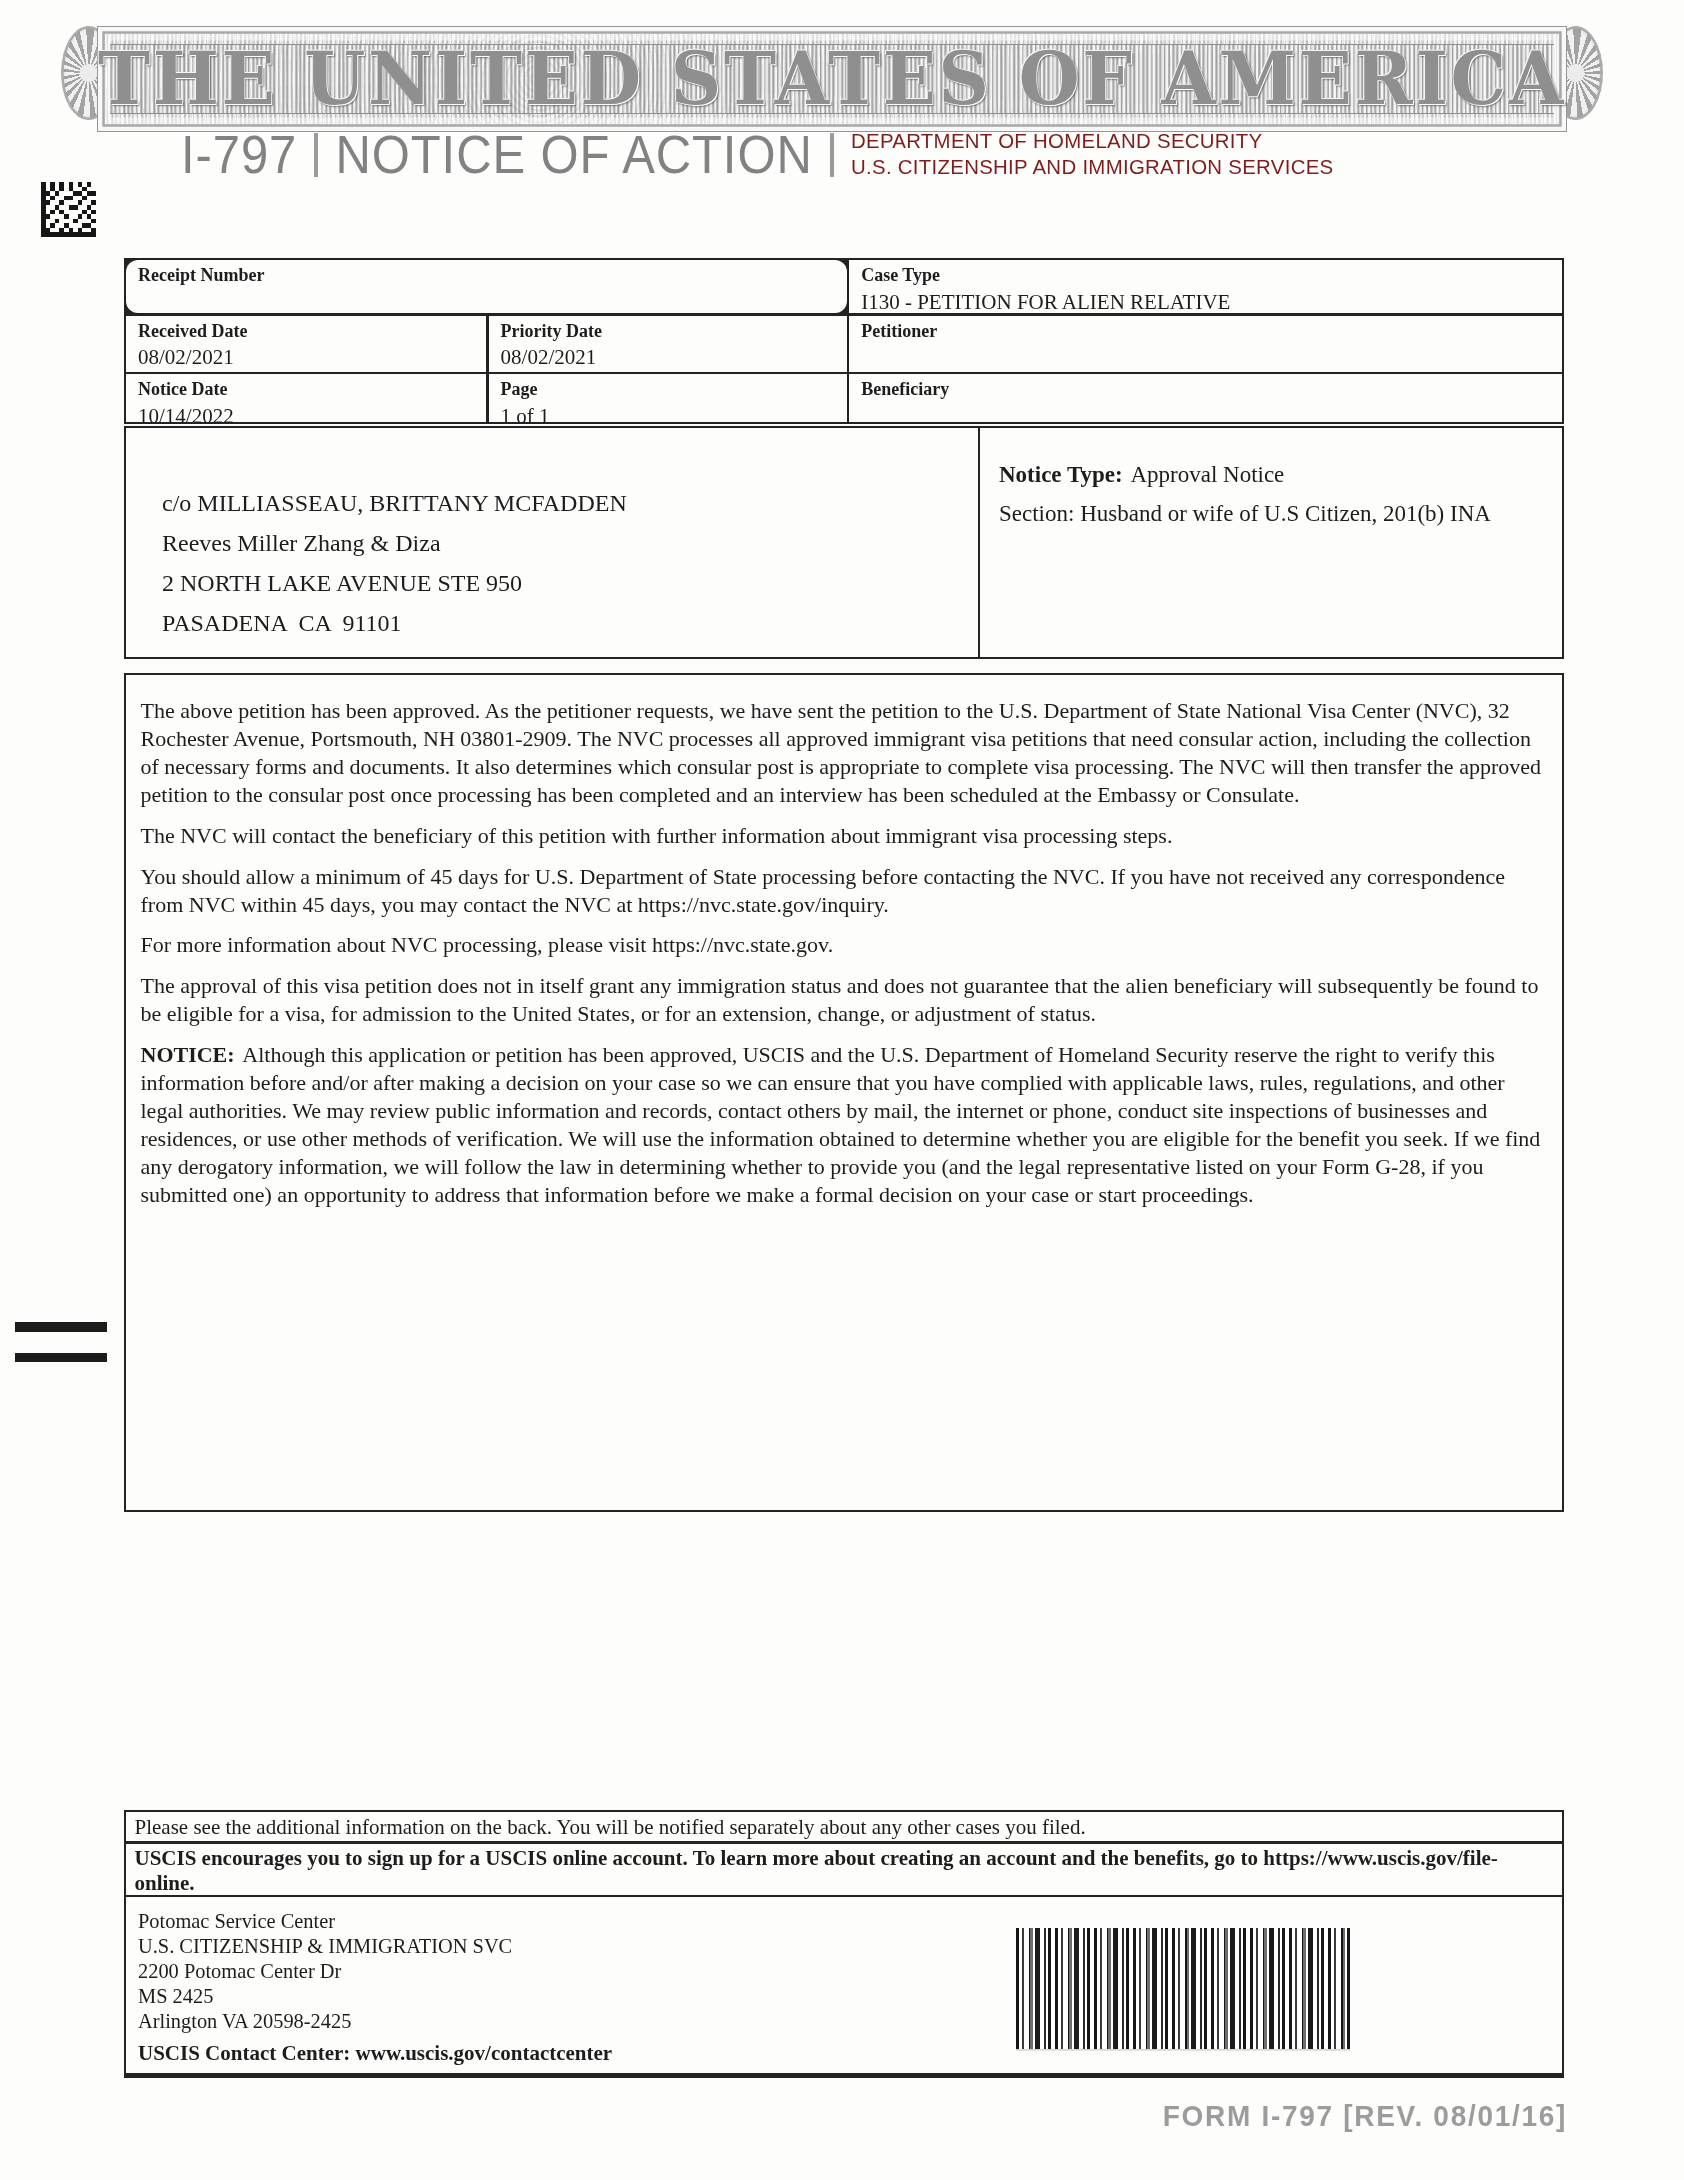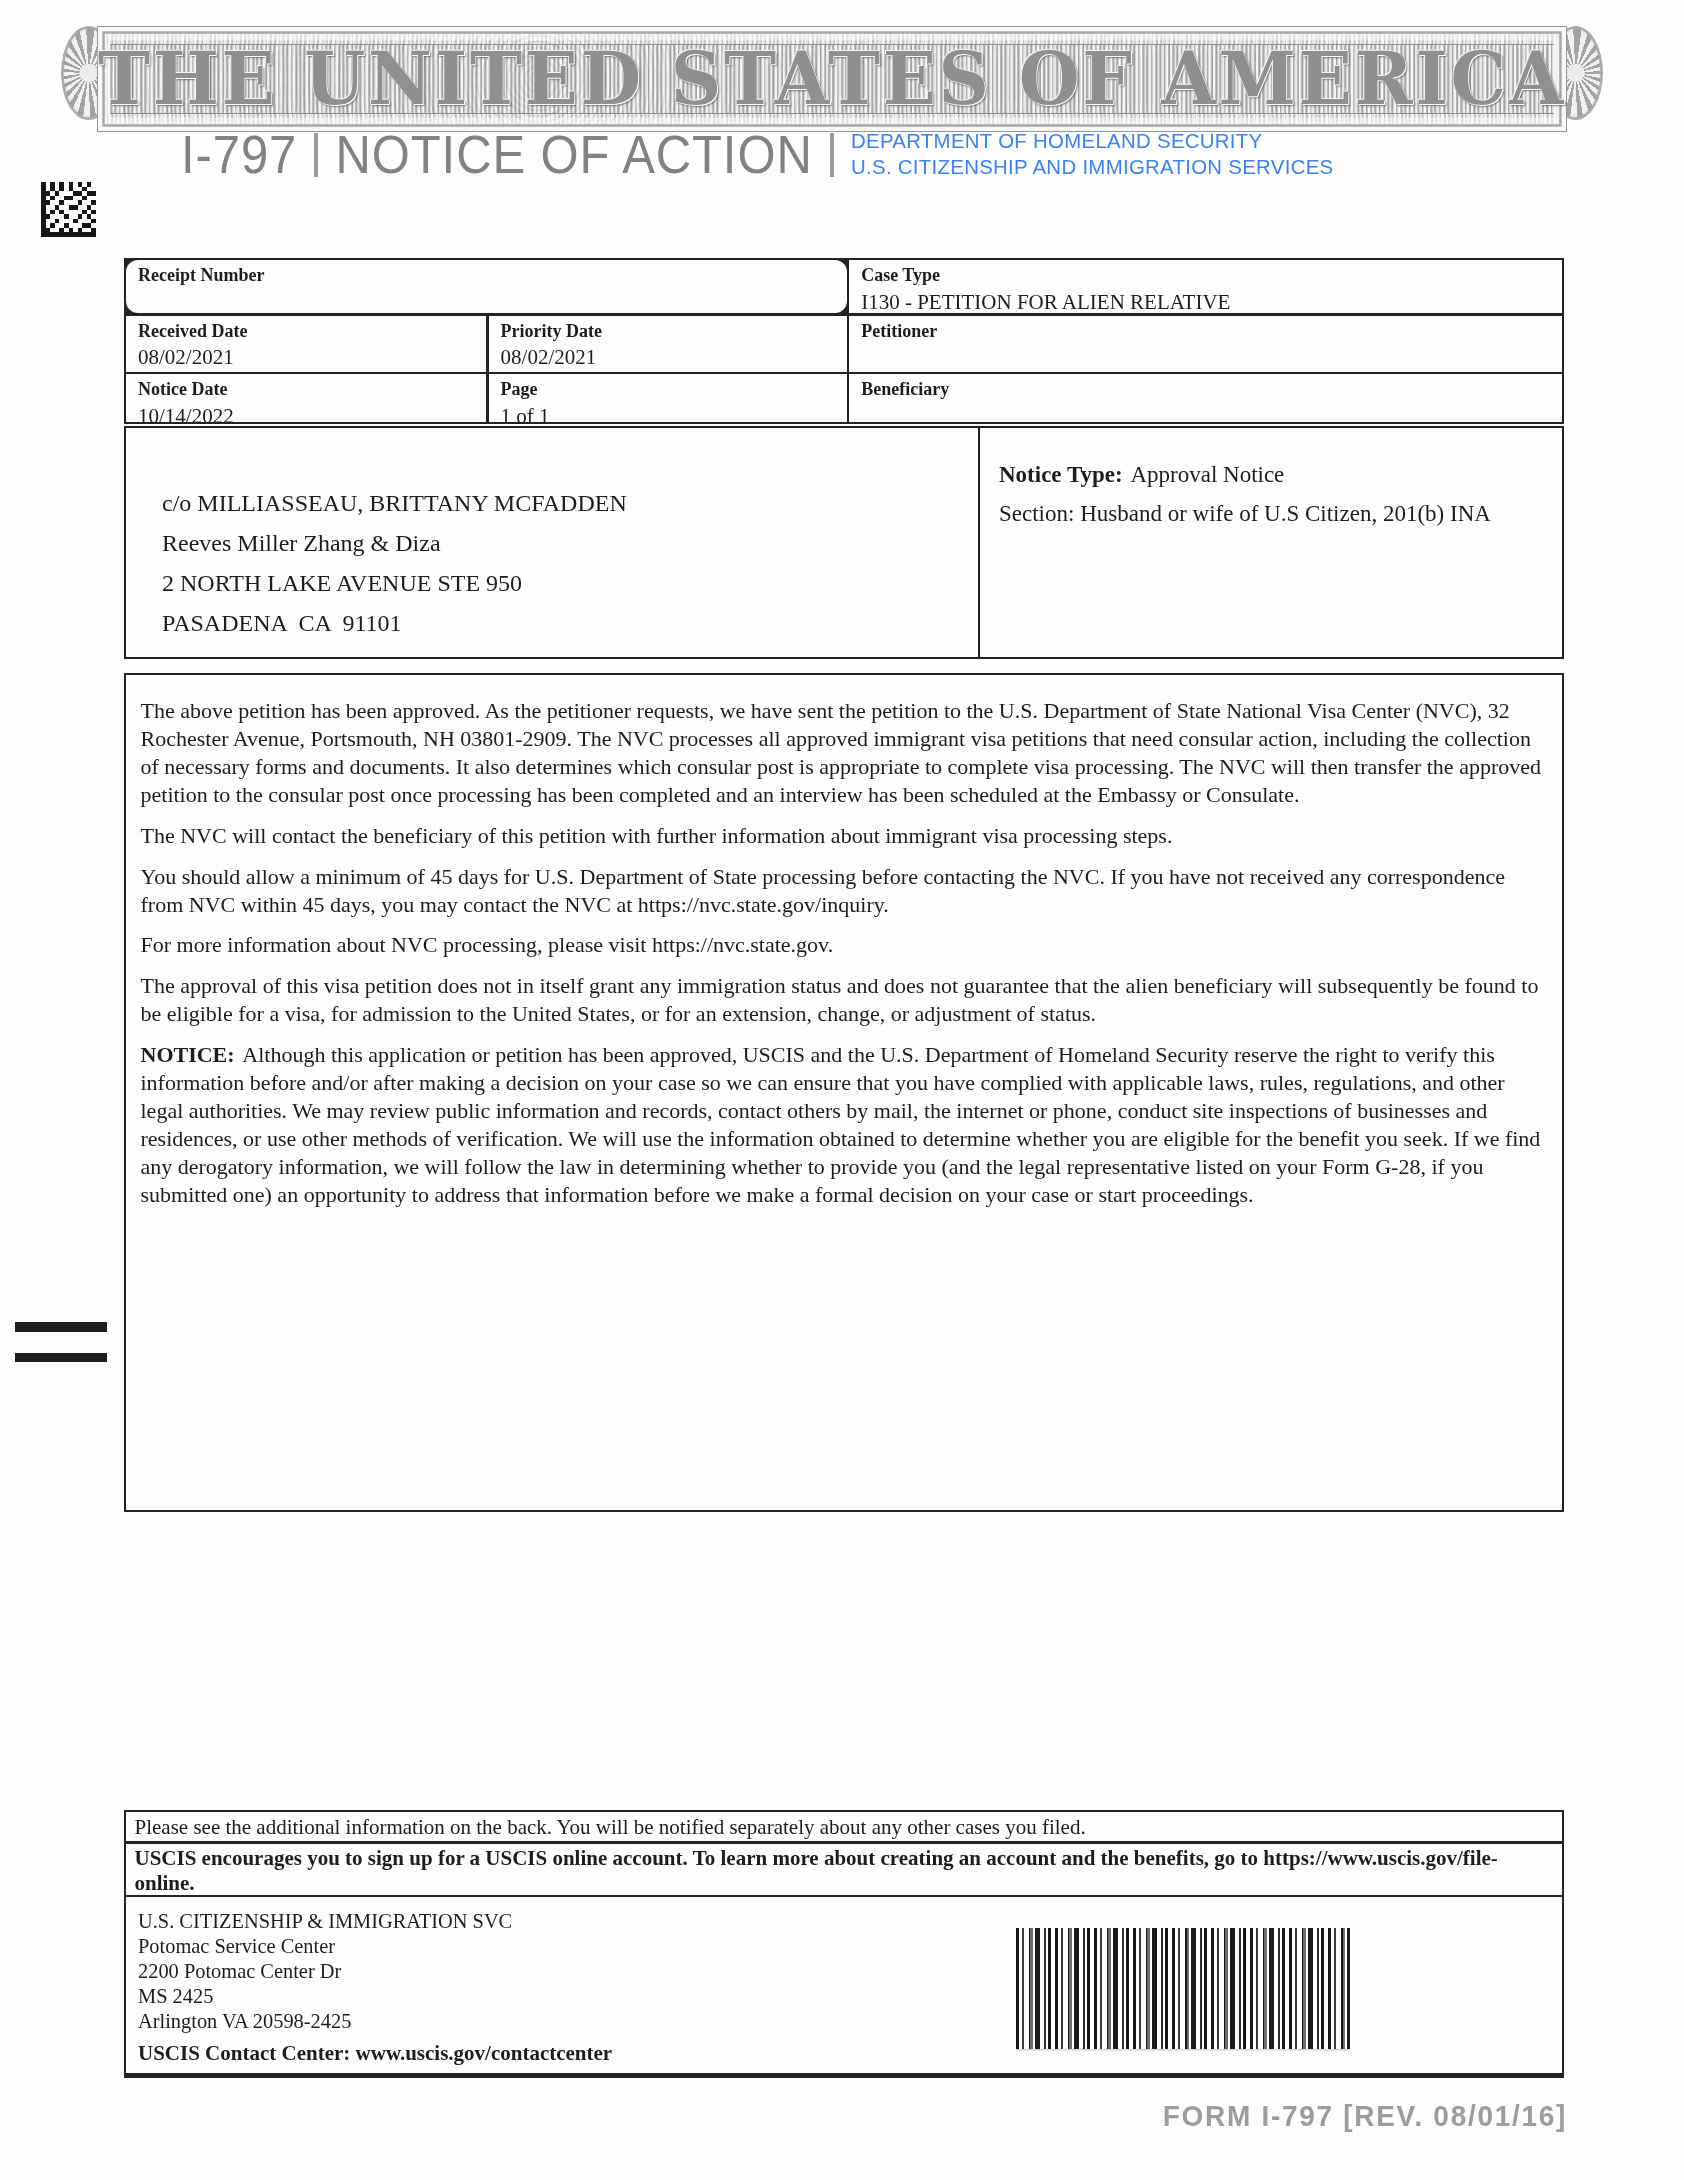--- a/index.html
+++ b/index.html
@@ -46,21 +46,21 @@
   }
 
   
   .title-row{
     position:absolute;left:181px;top:124px;height:61px;
     display:flex;align-items:center;gap:17px;
     font-family:"Liberation Sans",sans-serif;font-weight:normal;color:#828282;
   }
   .form-code,.notice-title{font-size:49px;letter-spacing:0.9px;transform:scaleY(1.08);}
   .vbar{width:4.3px;height:44px;background:#9b9b9b;}
-  .dept{font-size:20.4px;line-height:25.6px;letter-spacing:0.3px;color:#3b82f6;}
+  .dept{font-size:20.4px;line-height:25.6px;letter-spacing:0.3px;color:#7f1d1d;}
 
   
   .dm{position:absolute;left:41px;top:182px;width:55px;height:55px;}
 
   
   .box{position:absolute;left:124px;width:1440px;border:2.6px solid #232323;box-sizing:border-box;background:#fdfdfc;}
 
   
   .tbl{top:258px;height:166px;}
   .tbl-grid{display:grid;width:100%;height:100%;grid-template-columns:360px 358px 1fr;grid-template-rows:53px 56px 1fr;background:#232323;gap:2.6px;}
@@ -246,22 +246,22 @@
     <p>You should allow a minimum of 45 days for U.S. Department of State processing before contacting the NVC. If you have not received any correspondence from NVC within 45 days, you may contact the NVC at https://nvc.state.gov/inquiry.</p>
     <p>For more information about NVC processing, please visit https://nvc.state.gov.</p>
     <p>The approval of this visa petition does not in itself grant any immigration status and does not guarantee that the alien beneficiary will subsequently be found to be eligible for a visa, for admission to the United States, or for an extension, change, or adjustment of status.</p>
     <p><span class="b">NOTICE:</span><span>Although this application or petition has been approved, USCIS and the U.S. Department of Homeland Security reserve the right to verify this information before and/or after making a decision on your case so we can ensure that you have complied with applicable laws, rules, regulations, and other legal authorities. We may review public information and records, contact others by mail, the internet or phone, conduct site inspections of businesses and residences, or use other methods of verification. We will use the information obtained to determine whether you are eligible for the benefit you seek. If we find any derogatory information, we will follow the law in determining whether to provide you (and the legal representative listed on your Form G-28, if you submitted one) an opportunity to address that information before we make a formal decision on your case or start proceedings.</span></p>
   </div>
 
   <div class="box row-a">Please see the additional information on the back. You will be notified separately about any other cases you filed.</div>
   <div class="box row-b">USCIS encourages you to sign up for a USCIS online account. To learn more about creating an account and the benefits, go to https://www.uscis.gov/file-online.</div>
 
   <div class="box svc-box">
+    <div class="svc-line">Potomac Service Center</div>
     <div class="svc-line">U.S. CITIZENSHIP &amp; IMMIGRATION SVC</div>
-    <div class="svc-line">Potomac Service Center</div>
     <div class="svc-line">2200 Potomac Center Dr</div>
     <div class="svc-line">MS 2425</div>
     <div class="svc-line">Arlington VA 20598-2425</div>
     <div class="svc-contact">USCIS Contact Center: www.uscis.gov/contactcenter</div>
     <div class="barcode"></div>
   </div>
 
   <div class="mark mark1"></div>
   <div class="mark mark2"></div>
 

